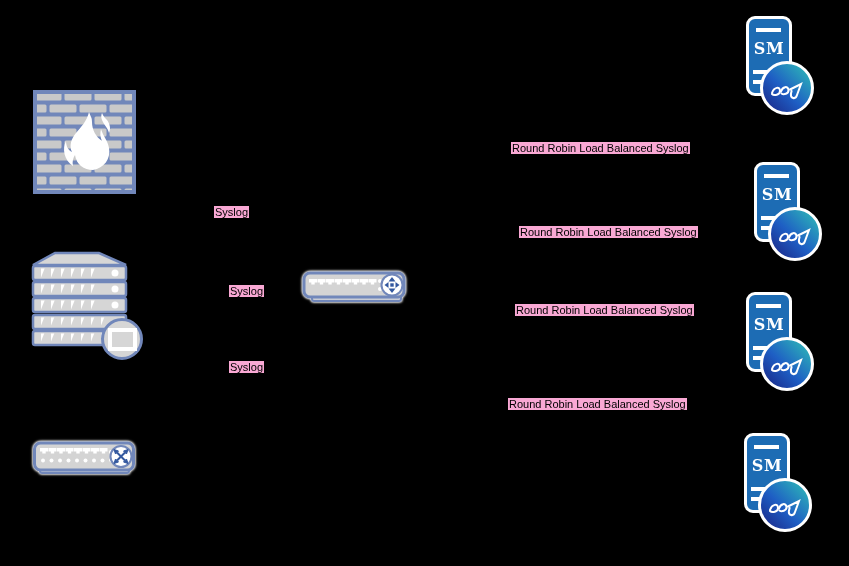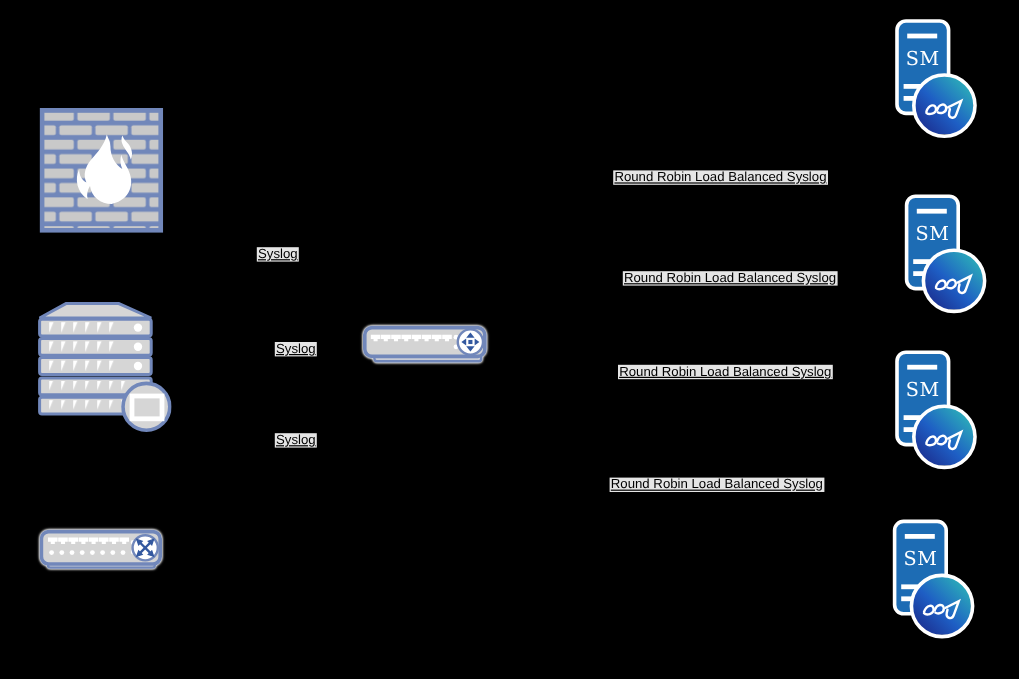--- a/index.html
+++ b/index.html
@@ -1,28 +1,28 @@
 <!DOCTYPE html>
 <html><head>
 <meta charset="utf-8">
 <style>
   html,body{margin:0;padding:0;background:#000;}
   #stage{position:relative;width:849px;height:566px;background:#000;overflow:hidden;
          font-family:"Liberation Sans",sans-serif;}
   .abs{position:absolute;}
-  .lbl{position:absolute;background:#e5e5e5;color:#000;font-size:11px;line-height:12px;
-       padding:0 1px;white-space:nowrap;text-decoration:underline;}
+  .lbl{position:absolute;background:#f9a8d4;color:#000;font-size:11px;line-height:12px;
+       padding:0 1px;white-space:nowrap;}
   .halo{filter:drop-shadow(0 0 1px #fff) drop-shadow(0 0 1px #fff);}
   
   .sm-server{position:absolute;width:74px;height:104px;}
   .sm-tower{position:absolute;left:2px;top:2px;width:46px;height:80px;background:#1d6cb4;
             border:3px solid #fff;border-radius:9px;box-sizing:border-box;}
   .sm-topbar{position:absolute;left:7px;top:9px;width:25px;height:4px;background:#fff;}
   .sm-label{position:absolute;left:0;top:20px;width:40px;text-align:center;color:#fff;
-            font-family:"DejaVu Serif",serif;font-weight:400;font-size:16px;letter-spacing:.5px;}
+            font-family:"DejaVu Serif",serif;font-weight:700;font-size:16px;letter-spacing:.5px;}
   .sm-bar1{position:absolute;left:4px;top:51px;width:24px;height:4px;background:#fff;}
   .sm-bar2{position:absolute;left:4px;top:61px;width:24px;height:4px;background:#fff;}
   .sm-badge{position:absolute;left:16px;top:47px;width:54px;height:54px;border-radius:50%;
             border:3px solid #fff;box-sizing:border-box;
             background:linear-gradient(225deg,#2fc1b6 0%,#1e5ec4 55%,#1b2383 100%);}
   .sm-badge svg{position:absolute;left:0;top:0;}
 </style>
 </head>
 <body>
 

